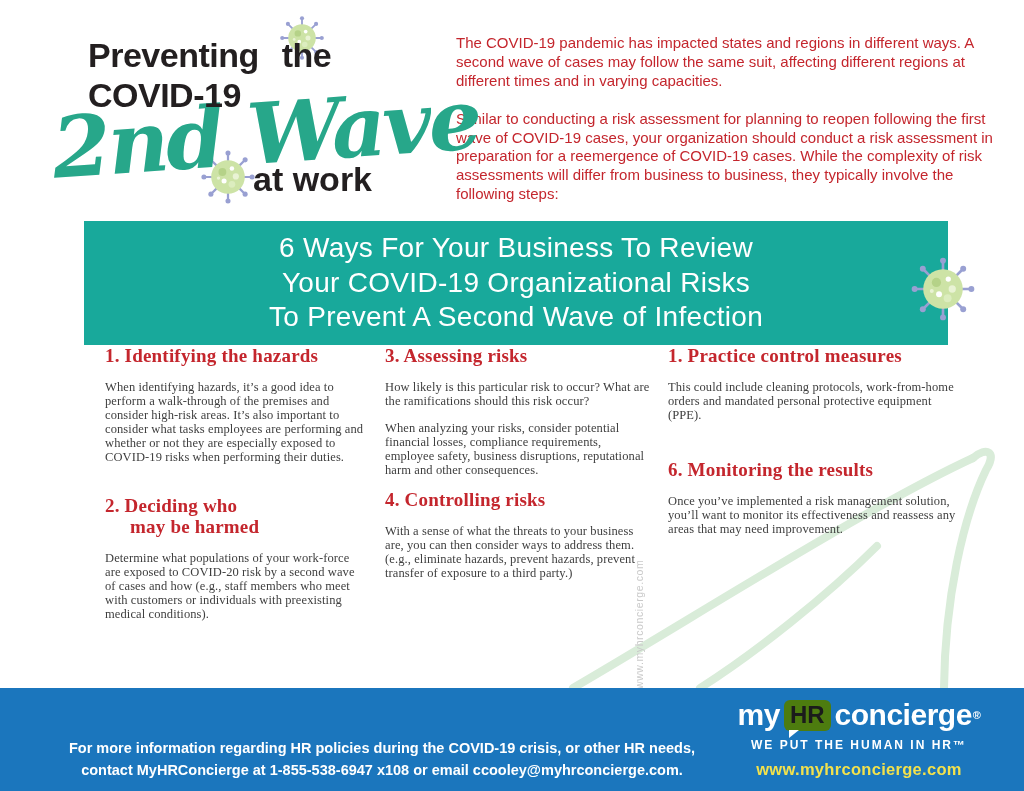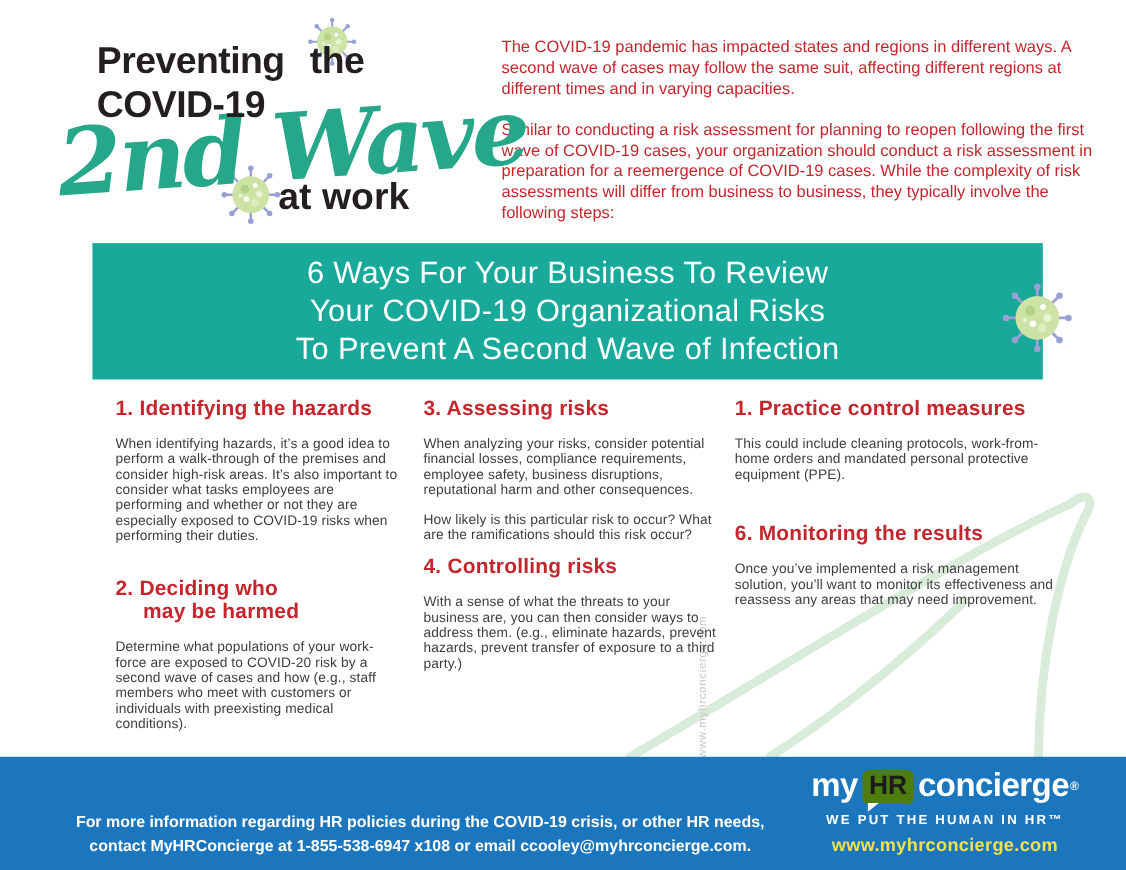--- a/index.html
+++ b/index.html
@@ -30,21 +30,21 @@
   .banner{position:absolute;left:84px;top:221px;width:864px;height:124px;background:var(--teal);
     display:flex;flex-direction:column;justify-content:center;align-items:center;z-index:4;}
   .banner .bline{color:#fff;font-size:28px;font-weight:400;line-height:1.24;letter-spacing:0.3px;text-align:center;}
 
   
   .swoosh{position:absolute;left:565px;top:438px;width:455px;height:252px;z-index:0;}
   .watermark{position:absolute;left:633px;top:543px;height:146px;writing-mode:vertical-rl;transform:rotate(180deg);
     font-size:10.5px;color:#c9c9c9;letter-spacing:0.6px;z-index:1;}
 
   
-  .col{position:absolute;top:362px;z-index:2;}
+  .col{position:absolute;top:346px;z-index:2;font-family:Liberation Serif, serif;}
   .col-1{left:105px;width:260px;}
   .col-2{left:385px;width:266px;}
   .col-3{left:668px;width:292px;}
   .step-heading{margin:0 0 13px;font-size:19px;font-weight:bold;color:var(--red);line-height:1.1;letter-spacing:0.2px;}
   .step-heading .indent{padding-left:25px;}
   .step-body{margin:0 0 13px;font-size:12.5px;line-height:1.12;color:var(--body);letter-spacing:0.1px;}
   .gap-lg{margin-top:32px;}
   .gap-md{margin-top:10px;}
   .gap-xl{margin-top:38px;}
 
@@ -197,22 +197,22 @@
       </h3>
       <p class="step-body">Determine what populations of your work-force are exposed to COVID-20 risk by a second wave of cases and how (e.g., staff members who meet with customers or individuals with preexisting medical conditions).</p>
     </div>
   </section>
 
   <section class="col col-2">
     <div class="step">
       <h3 class="step-heading">
         <span>3. Assessing risks</span>
       </h3>
+      <p class="step-body">How likely is this particular risk to occur? What are the ramifications should this risk occur?</p>
       <p class="step-body">When analyzing your risks, consider potential financial losses, compliance requirements, employee safety, business disruptions, reputational harm and other consequences.</p>
-      <p class="step-body">How likely is this particular risk to occur? What are the ramifications should this risk occur?</p>
     </div>
     <div class="step gap-md">
       <h3 class="step-heading">
         <span>4. Controlling risks</span>
       </h3>
       <p class="step-body">With a sense of what the threats to your business are, you can then consider ways to address them. (e.g., eliminate hazards, prevent hazards, prevent transfer of exposure to a third party.)</p>
     </div>
   </section>
 
   <section class="col col-3">

